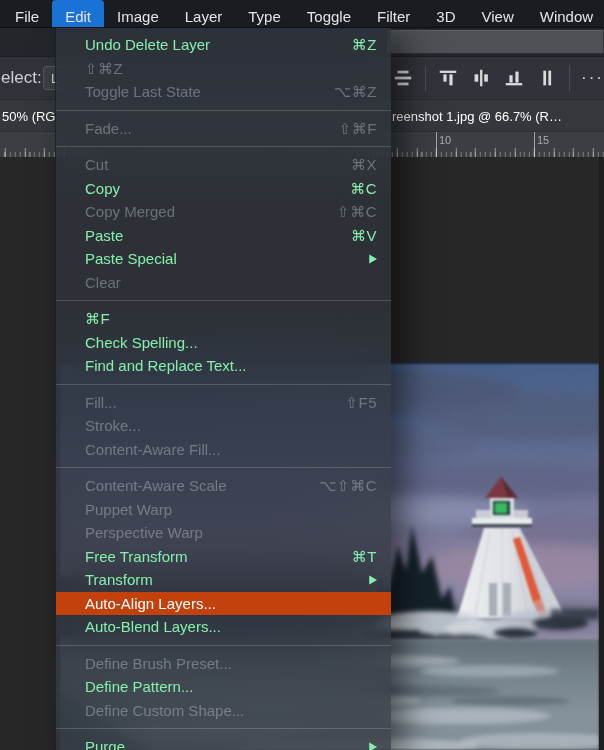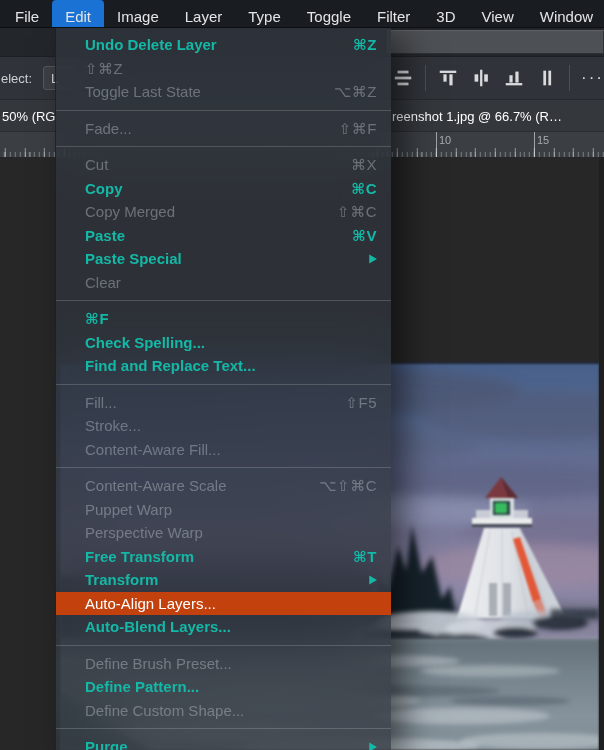--- a/index.html
+++ b/index.html
@@ -14,21 +14,21 @@
   .gray-field{position:absolute;left:386px;right:0;top:30px;height:24px;
               background:#4d5054;border:1px solid #2e3134;border-top-color:#5e6165;z-index:2;}
   .band-b{top:56px;height:43px;background:#303339;border-top:1px solid #1d1f24;z-index:1;}
   .band-c{top:99px;height:32px;background:#34383d;border-top:1px solid #26292e;z-index:1;}
   .band-ruler{top:131px;height:26px;background:#3b3f44;border-top:1px solid #2a2d32;z-index:1;}
   .band-canvas{top:157px;bottom:0;background:#272727;z-index:1;}
   .canvas-right-strip{position:absolute;left:599px;right:0;top:157px;bottom:0;background:#1f1f1f;z-index:2;}
 
   
   .autoselect-label{position:absolute;left:1px;top:50%;transform:translateY(-50%);
-                    font-size:13px;color:#ced1d4;}
+                    font-size:17px;color:#ced1d4;}
   .autoselect-btn{position:absolute;left:43px;top:50%;transform:translateY(-50%);
                   width:42px;height:24px;background:#3c3f44;border:1px solid #55585c;
                   border-radius:3px;color:#d2d5d8;font-size:13px;display:flex;
                   align-items:center;padding-left:7px;}
   
   .align-icons{position:absolute;left:392px;right:0;top:0;bottom:0;display:flex;
                align-items:center;gap:11px;overflow:hidden;}
   .align-icons svg{display:block;}
   .vsep{width:1px;height:26px;background:#4b4e53;flex:0 0 1px;}
   .more-dots{color:#d8dadc;font-size:17px;letter-spacing:2px;white-space:nowrap;}
@@ -57,21 +57,21 @@
   .menu{position:absolute;left:55px;top:28px;width:336px;bottom:0;z-index:5;
         background:rgba(47,52,60,.78);
         -webkit-backdrop-filter:blur(26px) saturate(135%);
         backdrop-filter:blur(26px) saturate(135%);
         box-shadow:14px 10px 30px rgba(0,0,0,.5);
         border-left:1px solid rgba(0,0,0,.35);
         padding-top:5px;overflow:hidden;}
   .menu-item{display:flex;align-items:center;height:23.5px;padding:0 14px 0 29px;
              font-size:15px;line-height:23.5px;}
   .mi-label{flex:1;white-space:nowrap;}
-  .menu-item.enabled{color:#14b8a6;font-weight:bold;}
+  .menu-item.enabled{color:#86efac;}
   .menu-item.disabled{color:rgba(192,199,208,.42);}
   .menu-item.highlighted{background:#c2410c;color:#fff;}
   .mi-shortcut{letter-spacing:.5px;white-space:nowrap;}
   .mi-arrow{font-size:10px;margin-left:8px;color:inherit;transform:scaleY(1.15);}
   .menu-sep{height:1px;background:rgba(255,255,255,.17);margin:6px 0;}
 
   
   .menubar{position:absolute;left:0;right:0;top:0;height:28px;background:#191c21;
            display:flex;align-items:stretch;z-index:6;color:#e3e5e7;font-size:15px;
            padding-left:2px;overflow:hidden;border-bottom:1px solid #0c0e11;}

